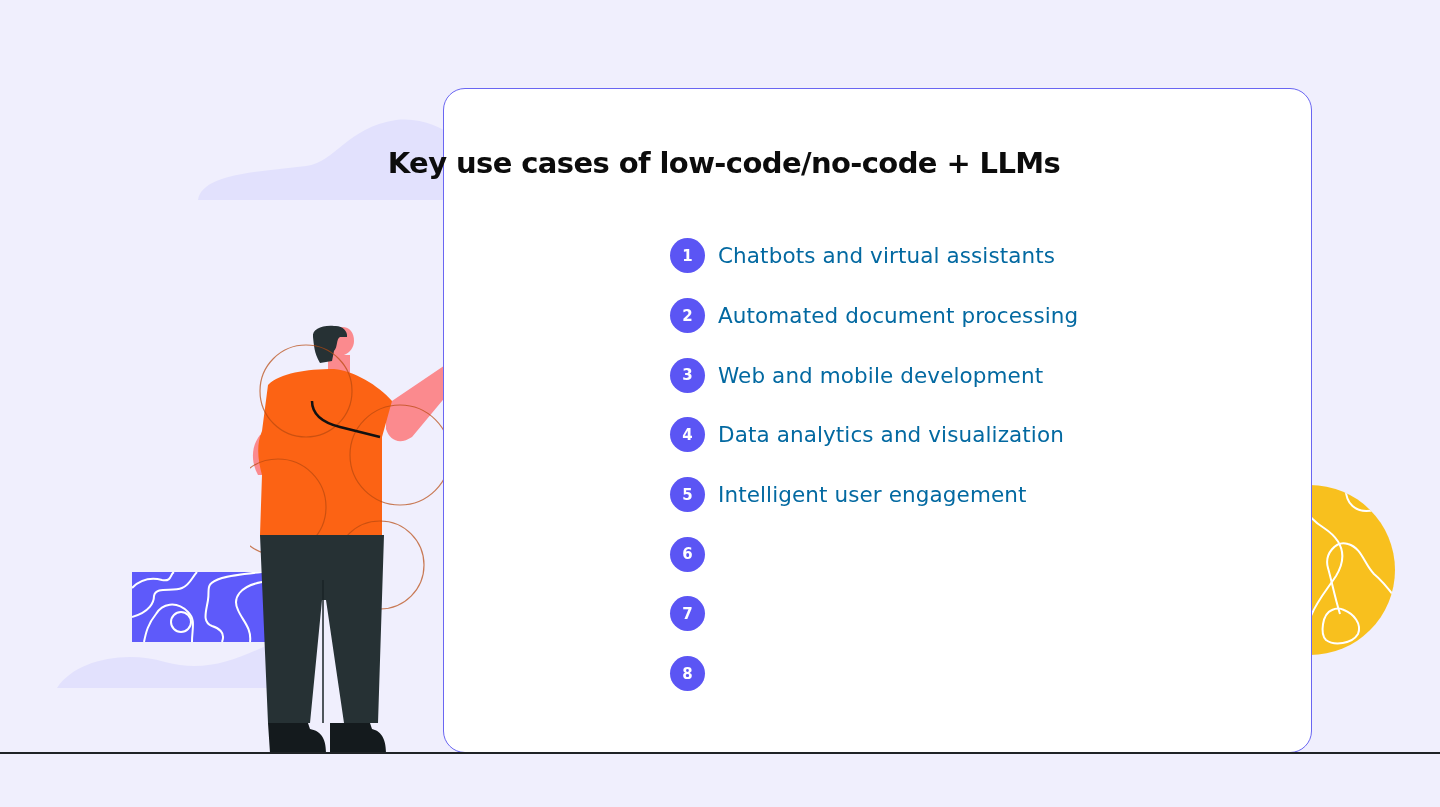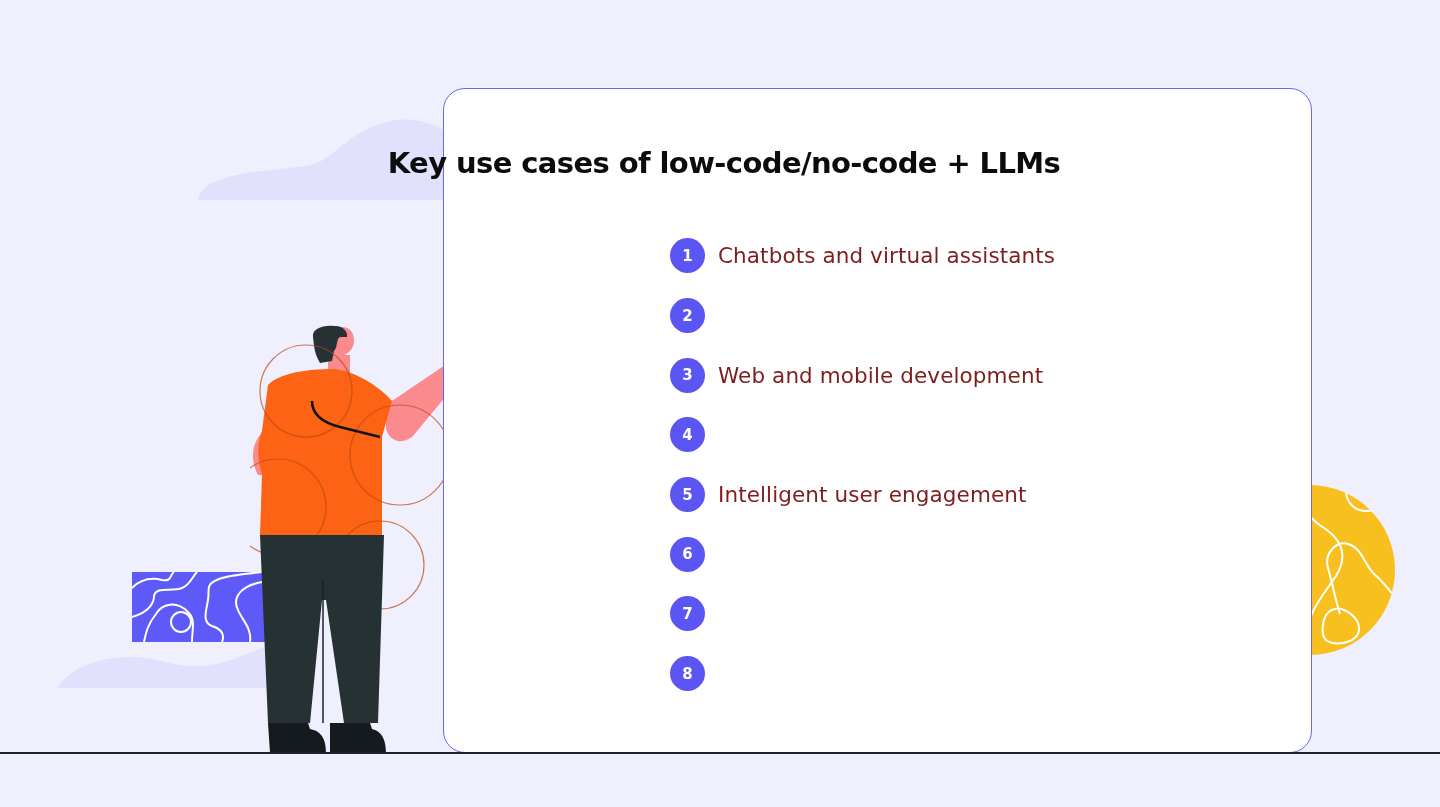--- a/index.html
+++ b/index.html
@@ -44,21 +44,21 @@
     font-family: "DejaVu Sans", sans-serif;
     font-weight: bold; font-size: 15px;
     display: flex; align-items: center; justify-content: center;
     flex: 0 0 35px;
     margin-top: -8px;
   }
   .item-label {
     margin-left: 13px;
     font-family: "DejaVu Sans", sans-serif;
     font-size: 21.5px;
-    color: #7f1d1d;
+    color: #0369a1;
     letter-spacing: 0.1px;
     margin-top: -8px;
   }
   svg.deco { position: absolute; }
 </style>
 </head>
 <body>
 
 <div class="scene">
 
@@ -130,27 +130,29 @@
 
   <h1 class="card-title">Key use cases of low-code/no-code + LLMs</h1>
 
   <ul class="list">
     <li class="list-item">
       <span class="badge">1</span>
       <span class="item-label">Chatbots and virtual assistants</span>
     </li>
     <li class="list-item">
       <span class="badge">2</span>
+      <span class="item-label">Automated document processing</span>
     </li>
     <li class="list-item">
       <span class="badge">3</span>
       <span class="item-label">Web and mobile development</span>
     </li>
     <li class="list-item">
       <span class="badge">4</span>
+      <span class="item-label">Data analytics and visualization</span>
     </li>
     <li class="list-item">
       <span class="badge">5</span>
       <span class="item-label">Intelligent user engagement</span>
     </li>
     <li class="list-item">
       <span class="badge">6</span>
     </li>
     <li class="list-item">
       <span class="badge">7</span>

